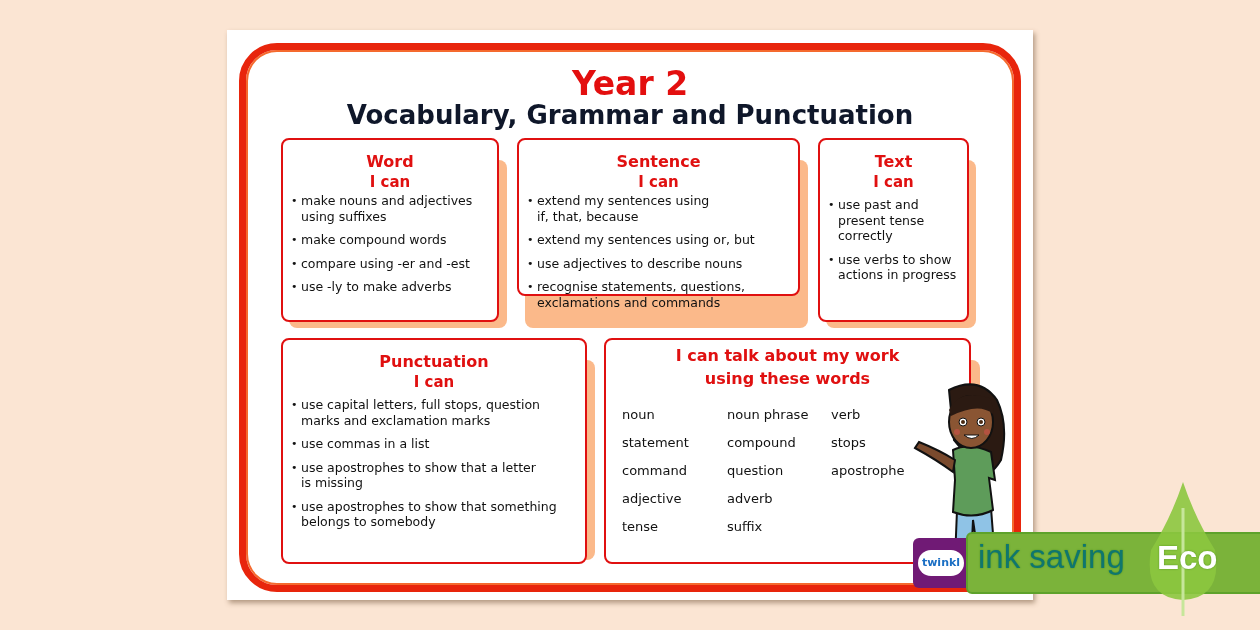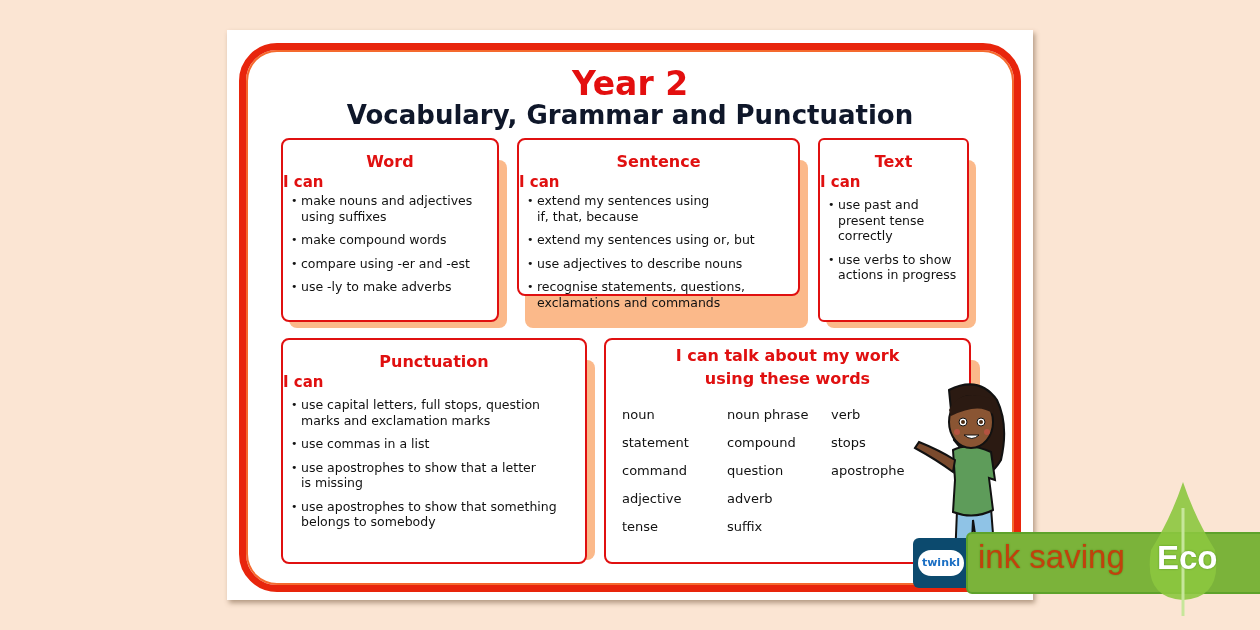--- a/index.html
+++ b/index.html
@@ -27,49 +27,49 @@
     box-sizing:border-box;
   }
   .card-shadow {
     position:absolute; background:#fbb98a; border-radius:8px;
   }
   .card h3 {
     margin:0; text-align:center; color:#e01010; font-size:16px; font-weight:bold;
     padding-top:12px;
   }
   .card h4 {
-    margin:2px 0 0; color:#e01010; font-size:15px; font-weight:bold;
+    margin:2px 0 0; text-align:center; color:#e01010; font-size:15px; font-weight:bold;
   }
   .card ul { list-style:none; margin:2px 0 0; padding:0 6px 0 8px; }
   .card li {
     font-size:12.5px; color:#111; line-height:15.5px; margin-bottom:8px;
     padding-left:10px; position:relative;
   }
   .card li::before { content:"•"; position:absolute; left:0; top:0; font-size:11px; }
   .vocab {
     position:absolute; left:16px; top:66px; display:grid;
     grid-template-columns:105px 104px 90px; row-gap:11px;
   }
   .vocab span { font-size:13px; color:#111; line-height:17px; }
   .girl { position:absolute; left:682px; top:350px; }
   .twinkl {
-    position:absolute; left:913px; top:538px; width:56px; height:50px; background:#0c4a6e;
+    position:absolute; left:913px; top:538px; width:56px; height:50px; background:#701a75;
     border-radius:6px 0 0 6px;
   }
   .cloud {
     position:absolute; left:5px; top:12px; width:46px; height:26px; background:#fff;
     border-radius:14px; color:#1b6fc4; font-size:11px; font-weight:bold; text-align:center;
     line-height:26px;
   }
   .eco-bar {
     position:absolute; left:966px; top:532px; width:300px; height:62px; background:#7bb33a;
     border:2px solid #5ea22b; border-radius:6px 0 0 6px; box-sizing:border-box;
   }
   .eco-text {
-    position:absolute; left:978px; top:538px; color:#c2410c; font-size:33px;
+    position:absolute; left:978px; top:538px; color:#0f766e; font-size:33px;
     font-family:"Liberation Sans", sans-serif; text-shadow:0 0 2px #4f8f1e;
   }
   .eco-leaf { position:absolute; left:1143px; top:478px; }
   .eco-word {
     position:absolute; left:1157px; top:539px; color:#fff; font-size:33px; font-weight:bold;
     font-family:"Liberation Sans", sans-serif; text-shadow:0 0 2px #4f8f1e;
   }
 </style>
 </head>
 <body>
@@ -97,21 +97,21 @@
     <h4>I can</h4>
     <ul>
       <li style="width:185px">extend my sentences using if, that, because</li>
       <li>extend my sentences using or, but</li>
       <li>use adjectives to describe nouns</li>
       <li style="width:225px">recognise statements, questions, exclamations and commands</li>
     </ul>
   </div>
 
   <div class="card-shadow" style="left:599px;top:130px;width:150px;height:168px;"></div>
-  <div class="card" style="left:591px;top:108px;width:151px;height:184px;border-radius:6px;">
+  <div class="card" style="left:591px;top:108px;width:151px;height:184px;">
     <h3>Text</h3>
     <h4>I can</h4>
     <ul style="margin-top:6px">
       <li style="width:90px">use past and present tense correctly</li>
       <li style="width:125px">use verbs to show actions in progress</li>
     </ul>
   </div>
 
   <div class="card-shadow" style="left:62px;top:330px;width:306px;height:200px;"></div>
   <div class="card" style="left:54px;top:308px;width:306px;height:226px;">

